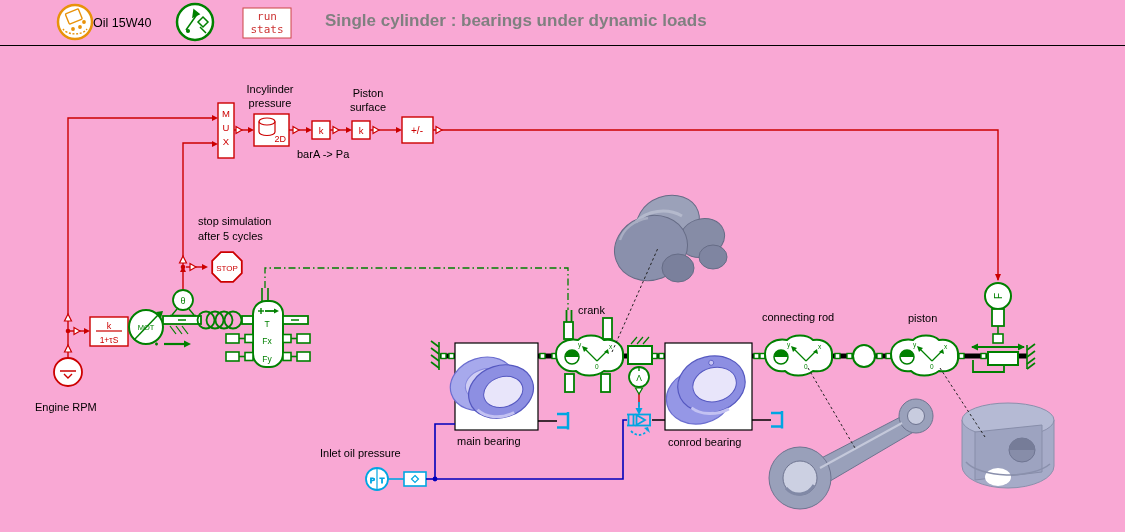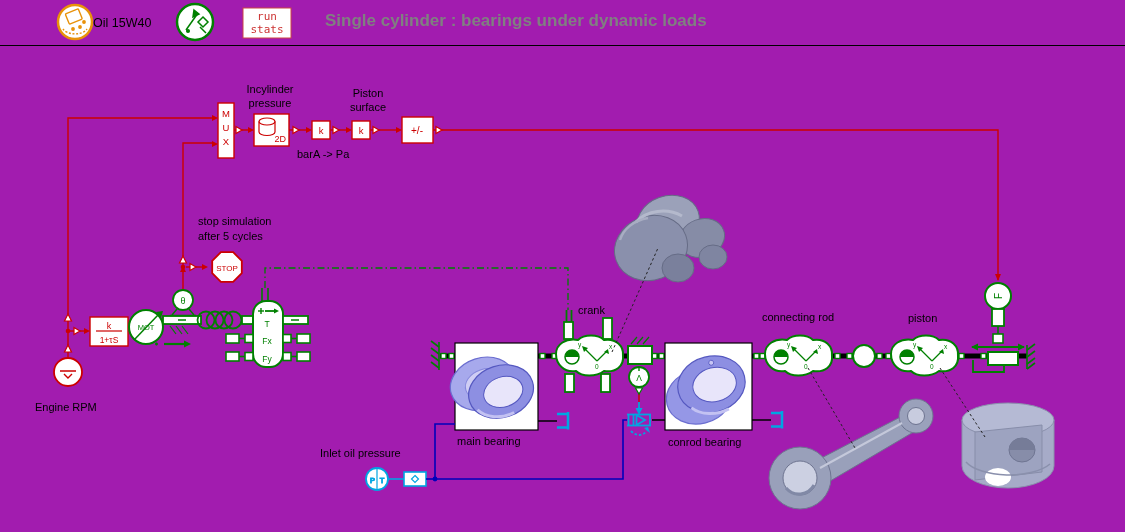--- a/index.html
+++ b/index.html
@@ -1,16 +1,16 @@
 <!DOCTYPE html>
 <html><head>
 <meta charset="utf-8">
 <style>
   html,body{margin:0;padding:0;background:#fff;}
-  .app{position:relative;width:1125px;height:532px;background:#a21caf;overflow:hidden;}
+  .app{position:relative;width:1125px;height:532px;background:#f9a8d4;overflow:hidden;}
   svg{display:block;}
   text{font-family:"Liberation Sans",sans-serif;}
   .mono{font-family:"DejaVu Sans Mono",monospace;}
   .lbl{font-size:11px;fill:#000;}
   .title{font-size:17px;font-weight:bold;fill:#808080;}
   .redtxt{fill:#cc0000;}
   .grntxt{fill:#008000;}
   .cyntxt{fill:#00a6e2;}
 </style>
 </head>

